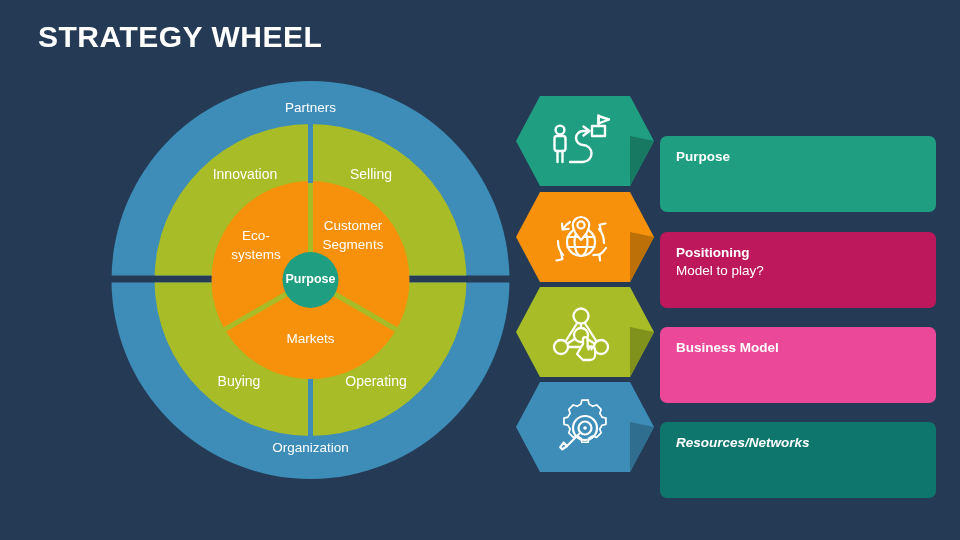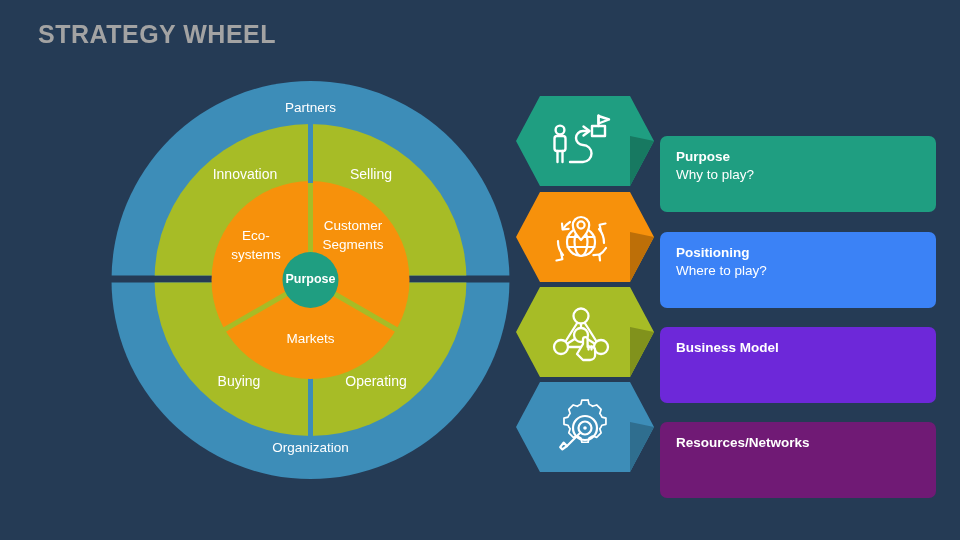--- a/index.html
+++ b/index.html
@@ -8,21 +8,21 @@
     background:#253b55;
     font-family:"Liberation Sans", sans-serif;
     overflow:hidden;
     position:relative;
   }
   #slide{position:absolute;inset:0;}
 
   
   #title{
     position:absolute;left:38px;top:20px;
-    font-size:25px;font-weight:bold;color:#a3a3a3;
+    font-size:30px;font-weight:bold;color:#ffffff;
     letter-spacing:.5px;
   }
 
   
   #wheel{position:absolute;left:108px;top:77px;width:406px;height:406px;}
   #wheel svg{display:block;}
   .wheel-label{
     fill:#ffffff;font-family:"Liberation Sans",sans-serif;
     font-size:13.5px;text-anchor:middle;dominant-baseline:middle;
   }
@@ -130,21 +130,20 @@
           <line x1="12.5" y1="37" x2="12.5" y2="48"></line>
           <path d="M20 48 H33 a8.5 8.5 0 0 0 0 -17 a7 7 0 0 1 0 -14 H38"></path>
           <polyline points="33.5,12.5 39.5,17 33.5,21.5"></polyline>
           <rect x="42" y="12" width="13" height="10"></rect>
           <line x1="48.5" y1="12" x2="48.5" y2="1.5"></line>
           <polygon points="48.5,2 59,5.5 48.5,9.5" fill="none"></polygon>
         </svg>
       </div>
       <div class="lbl" style="background:#1f9e81;">
         <div class="t1">Purpose</div>
-        <div class="t2">Why to play?</div>
       </div>
     </div>
 
     <div class="legend-row" style="top:96px;">
       <div class="chev">
         <svg width="138" height="90" viewBox="0 0 138 90">
           <polygon points="24,0 114,0 138,45 114,90 24,90 0,45" fill="#f7910b"></polygon>
           <polygon points="114,40 138,45 114,90" fill="#bd6f08"></polygon>
         </svg>
       </div>
@@ -159,23 +158,23 @@
           <path d="M13 19 a21 21 0 0 1 7 -7"></path>
           <polyline points="12,13.5 12.6,19.5 18.6,18.8"></polyline>
           <path d="M49 45 a21 21 0 0 0 7 -7"></path>
           <polyline points="50,50.5 49.4,44.5 43.4,45.2"></polyline>
           <path d="M49 19 a21 21 0 0 1 5 14"></path>
           <polyline points="55.5,13.5 49.6,14.8 50.8,20.6"></polyline>
           <path d="M13 45 a21 21 0 0 1 -5 -14"></path>
           <polyline points="6.5,50.5 12.4,49.2 11.2,43.4"></polyline>
         </svg>
       </div>
-      <div class="lbl" style="background:#3b82f6;">
+      <div class="lbl" style="background:#be185d;">
         <div class="t1">Positioning</div>
-        <div class="t2">Where to play?</div>
+        <div class="t2">Model to play?</div>
       </div>
     </div>
 
     <div class="legend-row" style="top:191px;">
       <div class="chev">
         <svg width="138" height="90" viewBox="0 0 138 90">
           <polygon points="24,0 114,0 138,45 114,90 24,90 0,45" fill="#a7bc26"></polygon>
           <polygon points="114,40 138,45 114,90" fill="#81921c"></polygon>
         </svg>
       </div>
@@ -189,21 +188,21 @@
           <line x1="31" y1="30" x2="50" y2="42"></line>
           <circle cx="31" cy="11" r="7.5" fill="#a7bc26"></circle>
           <circle cx="31" cy="30" r="7" fill="#a7bc26"></circle>
           <circle cx="11" cy="42" r="7" fill="#a7bc26"></circle>
           <circle cx="51" cy="42" r="7" fill="#a7bc26"></circle>
           <path d="M33 39 v-4.5 a2.3 2.3 0 0 1 4.6 0 V42 h4.5 a3 3 0 0 1 3 3 v5 a5 5 0 0 1 -5 5 H33 l-6 -6 z" fill="#a7bc26"></path>
           <line x1="38.5" y1="44.5" x2="38.5" y2="41"></line>
           <line x1="41.5" y1="44.5" x2="41.5" y2="41.5"></line>
         </svg>
       </div>
-      <div class="lbl" style="background:#6d28d9;">
+      <div class="lbl" style="background:#ec4899;">
         <div class="t1">Business Model</div>
       </div>
     </div>
 
     <div class="legend-row" style="top:286px;">
       <div class="chev">
         <svg width="138" height="90" viewBox="0 0 138 90">
           <polygon points="24,0 114,0 138,45 114,90 24,90 0,45" fill="#3d8db8"></polygon>
           <polygon points="114,40 138,45 114,90" fill="#2f6e8f"></polygon>
         </svg>
@@ -212,19 +211,19 @@
         <svg width="62" height="56" viewBox="0 0 62 56" fill="none" stroke="#fff" stroke-width="2.2" stroke-linecap="round" stroke-linejoin="round">
           <path d="M36 4 h-8 l-1.2 5.2 a18 18 0 0 0 -4.6 2.7 L17 10.2 l-5.7 5.7 1.7 5.2 a18 18 0 0 0 -2.7 4.6 L5.1 27 v8 l5.2 1.2 a18 18 0 0 0 2.7 4.6 l-1.7 5.2 5.7 5.7 5.2 -1.7 a18 18 0 0 0 4.6 2.7 L28 58 h8" transform="translate(10,-3) scale(0.78)"></path>
           <path d="M36 4 l1.2 5.2 a18 18 0 0 1 4.6 2.7 L47 10.2 l5.7 5.7 -1.7 5.2 a18 18 0 0 1 2.7 4.6 L58.9 27 v8 l-5.2 1.2 a18 18 0 0 1 -2.7 4.6 l1.7 5.2 -5.7 5.7 -5.2 -1.7 a18 18 0 0 1 -4.6 2.7 L36 58" transform="translate(10,-3) scale(0.78)"></path>
           <circle cx="35" cy="28" r="12"></circle>
           <circle cx="35" cy="28" r="6.5"></circle>
           <circle cx="35" cy="28" r="1.8" fill="#fff" stroke="none"></circle>
           <line x1="30.5" y1="32.5" x2="17" y2="46"></line>
           <path d="M17 46 l-4.6 3.4 -2.2 -2.2 3.4 -4.6 z"></path>
         </svg>
       </div>
-      <div class="lbl" style="background:#701a75;">
+      <div class="lbl" style="background:#0f766e;font-style:italic;">
         <div class="t1">Resources/Networks</div>
       </div>
     </div>
 
   </div>
 </div>
 
 </body></html>

